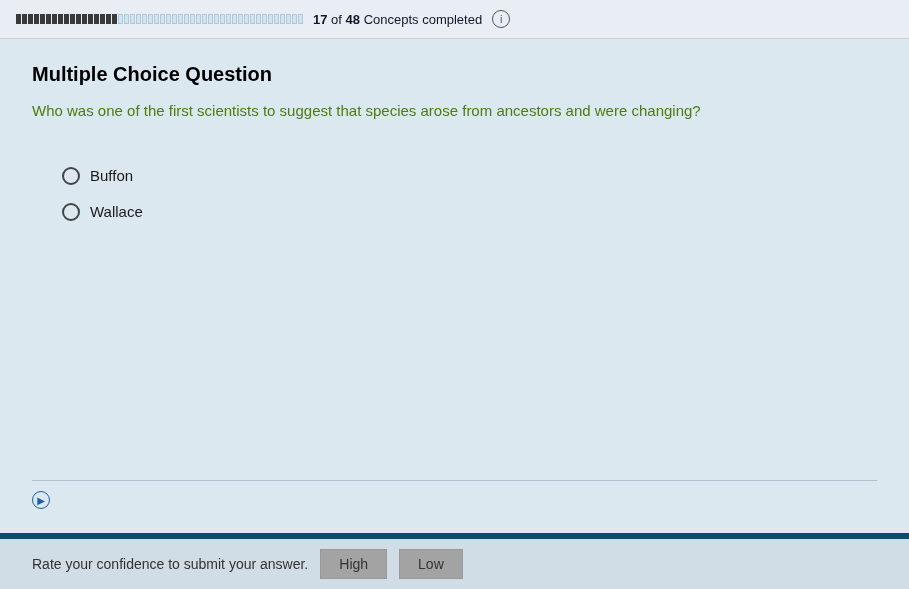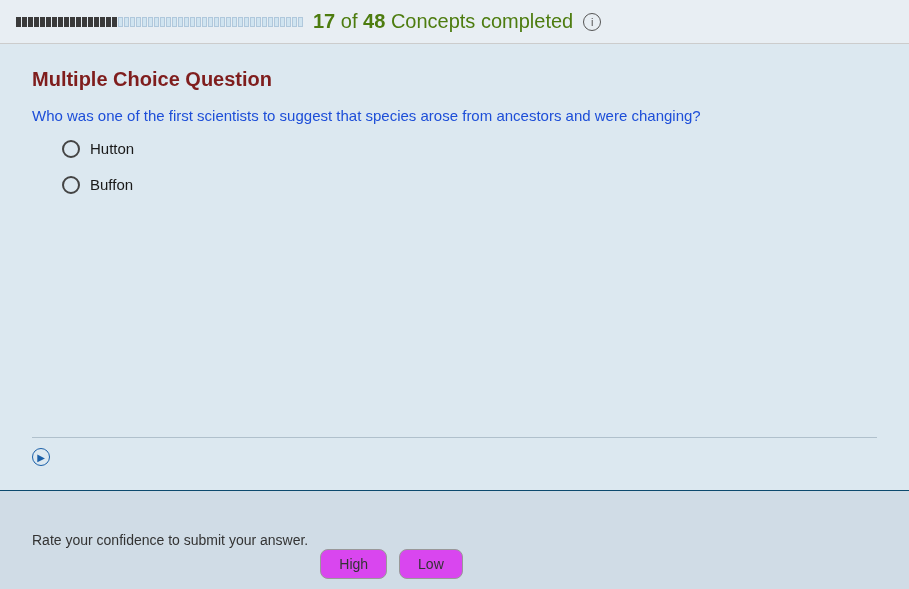--- a/index.html
+++ b/index.html
@@ -39,22 +39,22 @@
     .progress-segment.filled {
       background: #3a3a3a;
     }
 
     .progress-segment.empty {
       background: #d0e4f0;
       border: 1px solid #b0c8dc;
     }
 
     .progress-text {
-      font-size: 20px;
-      color: #4d7c0f;
+      font-size: 13px;
+      color: #0f172a;
     }
 
     .progress-text strong {
       font-weight: bold;
     }
 
     .info-icon {
       width: 18px;
       height: 18px;
       border: 1.5px solid #555;
@@ -74,28 +74,28 @@
       flex: 1;
       padding: 24px 32px 16px 32px;
       display: flex;
       flex-direction: column;
       gap: 0;
     }
 
     .question-type {
       font-size: 20px;
       font-weight: bold;
-      color: #7f1d1d;
+      color: #000000;
       margin-bottom: 14px;
     }
 
     .question-text {
       font-size: 15px;
-      color: #1d4ed8;
-      margin-bottom: 12px;
+      color: #4d7c0f;
+      margin-bottom: 44px;
       line-height: 1.5;
     }
 
     .answer-options {
       display: flex;
       flex-direction: column;
       gap: 18px;
       margin-left: 30px;
       margin-bottom: 24px;
     }
@@ -150,39 +150,38 @@
       flex-shrink: 0;
     }
 
     
     .bottom-bar {
       background: #d0dce6;
       padding: 10px 32px;
       display: flex;
       align-items: center;
       gap: 12px;
-      border-top: 1px solid #0c4a6e;
+      border-top: 6px solid #0c4a6e;
       flex-shrink: 0;
     }
 
     .confidence-label {
       font-size: 14px;
       color: #333;
       flex-shrink: 0;
     }
 
     .confidence-btn {
       padding: 6px 18px;
-      border-radius: 8px;
+      border-radius: 0;
       border: 1px solid #999;
-      background: #d946ef;
+      background: #a3a3a3;
       font-size: 14px;
       color: #333;
       cursor: pointer;
-      margin-top: 48px;
     }
   </style>
 </head>
 <body>
 
 <div class="progress-bar-area">
   <div class="progress-bar-track">
 
   <div class="progress-segment filled"></div>
       <div class="progress-segment filled"></div>
@@ -243,27 +242,27 @@
     <span>i</span>
   </div>
 </div>
 
 <div class="main-content">
   <div class="question-type">Multiple Choice Question</div>
   <div class="question-text">Who was one of the first scientists to suggest that species arose from ancestors and were changing?</div>
 
   <div class="answer-options">
 
-  <div class="answer-option">
+      <div class="answer-option">
         <div class="radio-circle"></div>
-        <span class="option-label">Hutton</span>
+        <span class="option-label">Buffon</span>
       </div>
       <div class="answer-option">
         <div class="radio-circle"></div>
-        <span class="option-label">Buffon</span>
+        <span class="option-label">Wallace</span>
       </div>
     </div>
 
   <div class="help-section">
     <a class="help-link">
       <div class="help-chevron">▶</div>
     </a>
   </div>
 </div>
 

